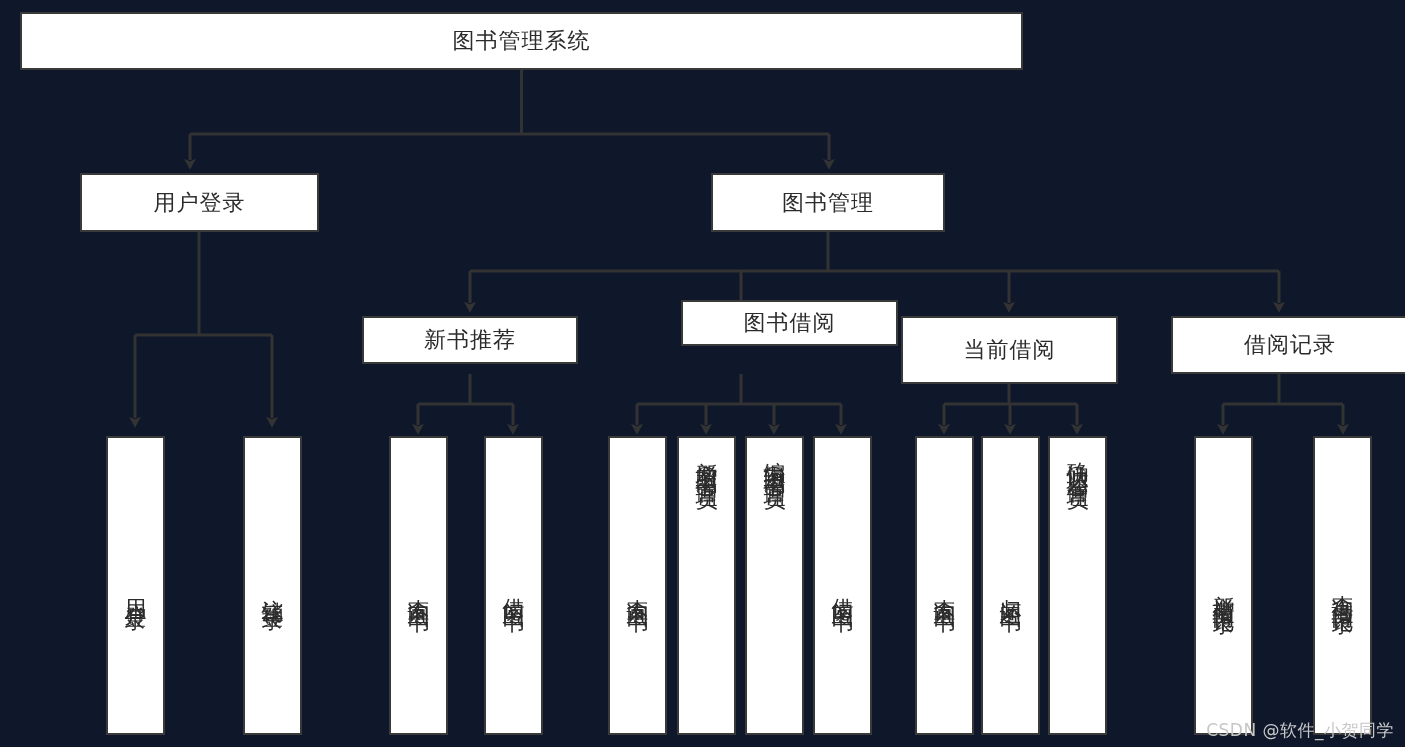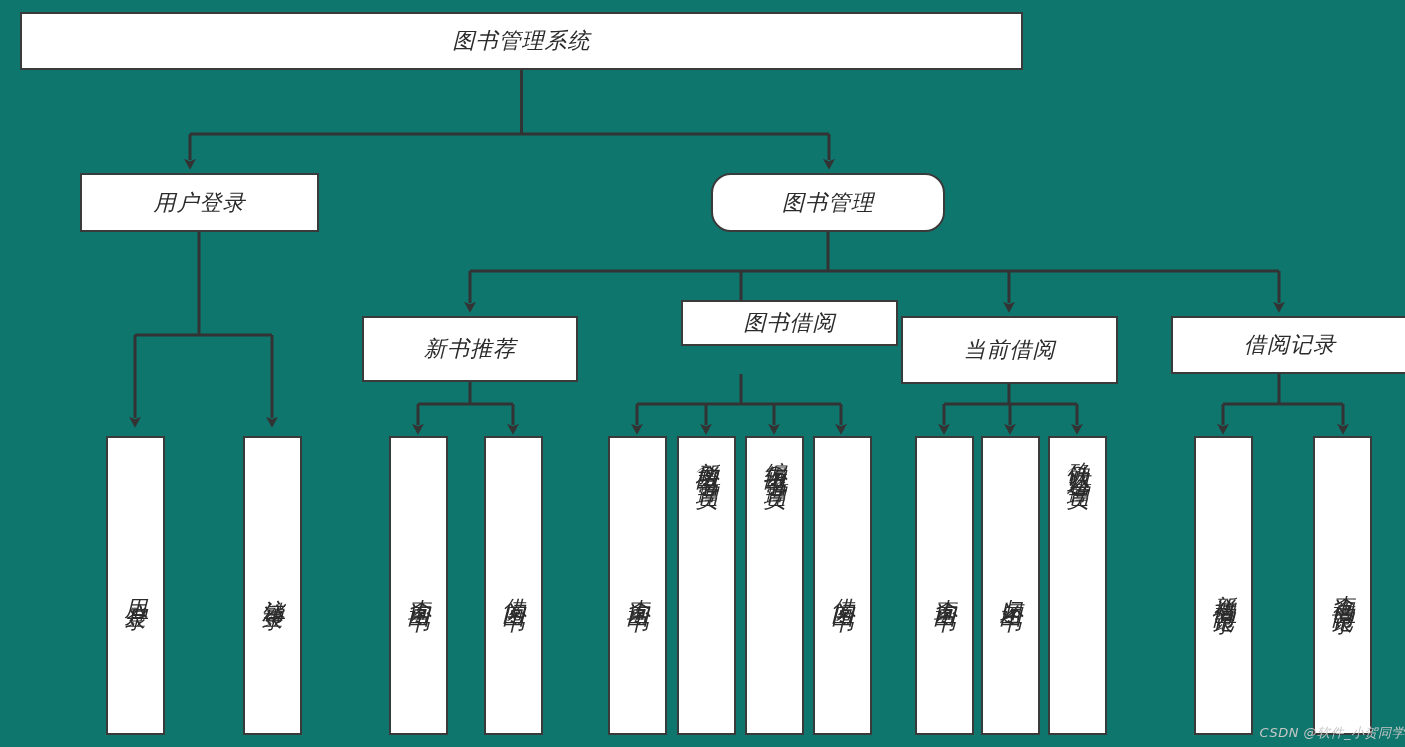--- a/index.html
+++ b/index.html
@@ -1,26 +1,26 @@
 <!DOCTYPE html>
 <html><head>
 <meta charset="utf-8">
 <style>
   html,body{margin:0;padding:0;background:#fff;}
   body{width:1405px;height:747px;overflow:hidden;font-family:"DejaVu Sans","Liberation Sans",sans-serif;}
-  #stage{position:relative;width:1405px;height:747px;background:#0f766e;font-style:italic;}
+  #stage{position:relative;width:1405px;height:747px;background:#0f172a;}
   svg#wires{position:absolute;left:0;top:0;width:1405px;height:747px;pointer-events:none;}
   .node{position:absolute;box-sizing:border-box;background:#ffffff;border:2.5px solid #3a3a3a;
         display:flex;align-items:center;justify-content:center;color:#2b2b2b;}
   .node.h{font-size:22px;line-height:1;letter-spacing:1px;}
   .node.v{align-items:flex-start;justify-content:center;padding-top:6px;}
   .node.v .vtxt{writing-mode:vertical-rl;text-orientation:upright;font-size:22px;
         line-height:1.18;letter-spacing:4px;white-space:nowrap;}
   .node.vc{align-items:center;}
-  .watermark{position:absolute;right:0;bottom:5px;font-size:13px;color:#c7c7c7;
+  .watermark{position:absolute;right:11px;bottom:5px;font-size:17px;color:#c7c7c7;
         letter-spacing:.5px;white-space:nowrap;}
 </style>
 </head>
 <body>
 
 <div id="stage">
 
   <svg id="wires" viewBox="0 0 1405 747">
     <defs>
       <marker id="ah" markerWidth="11" markerHeight="12" refX="1.2" refY="6" orient="auto" markerUnits="userSpaceOnUse">
@@ -72,25 +72,25 @@
     </g>
   </svg>
 
   <div class="node h" style="left:20px;top:12px;width:1003px;height:58px;">
     <span>图书管理系统</span>
   </div>
 
   <div class="node h" style="left:80px;top:173px;width:239px;height:59px;">
     <span>用户登录</span>
   </div>
-  <div class="node h" style="left:711px;top:173px;width:234px;height:59px;border-radius:20px;">
+  <div class="node h" style="left:711px;top:173px;width:234px;height:59px;">
     <span>图书管理</span>
   </div>
 
-  <div class="node h" style="left:362px;top:316px;width:216px;height:66px;">
+  <div class="node h" style="left:362px;top:316px;width:216px;height:48px;">
     <span>新书推荐</span>
   </div>
   <div class="node h" style="left:633px;top:300px;width:217px;height:46px;margin-left:48px;">
     <span>图书借阅</span>
   </div>
   <div class="node h" style="left:901px;top:316px;width:217px;height:68px;">
     <span>当前借阅</span>
   </div>
   <div class="node h" style="left:1171px;top:316px;width:238px;height:58px;">
     <span>借阅记录</span>

